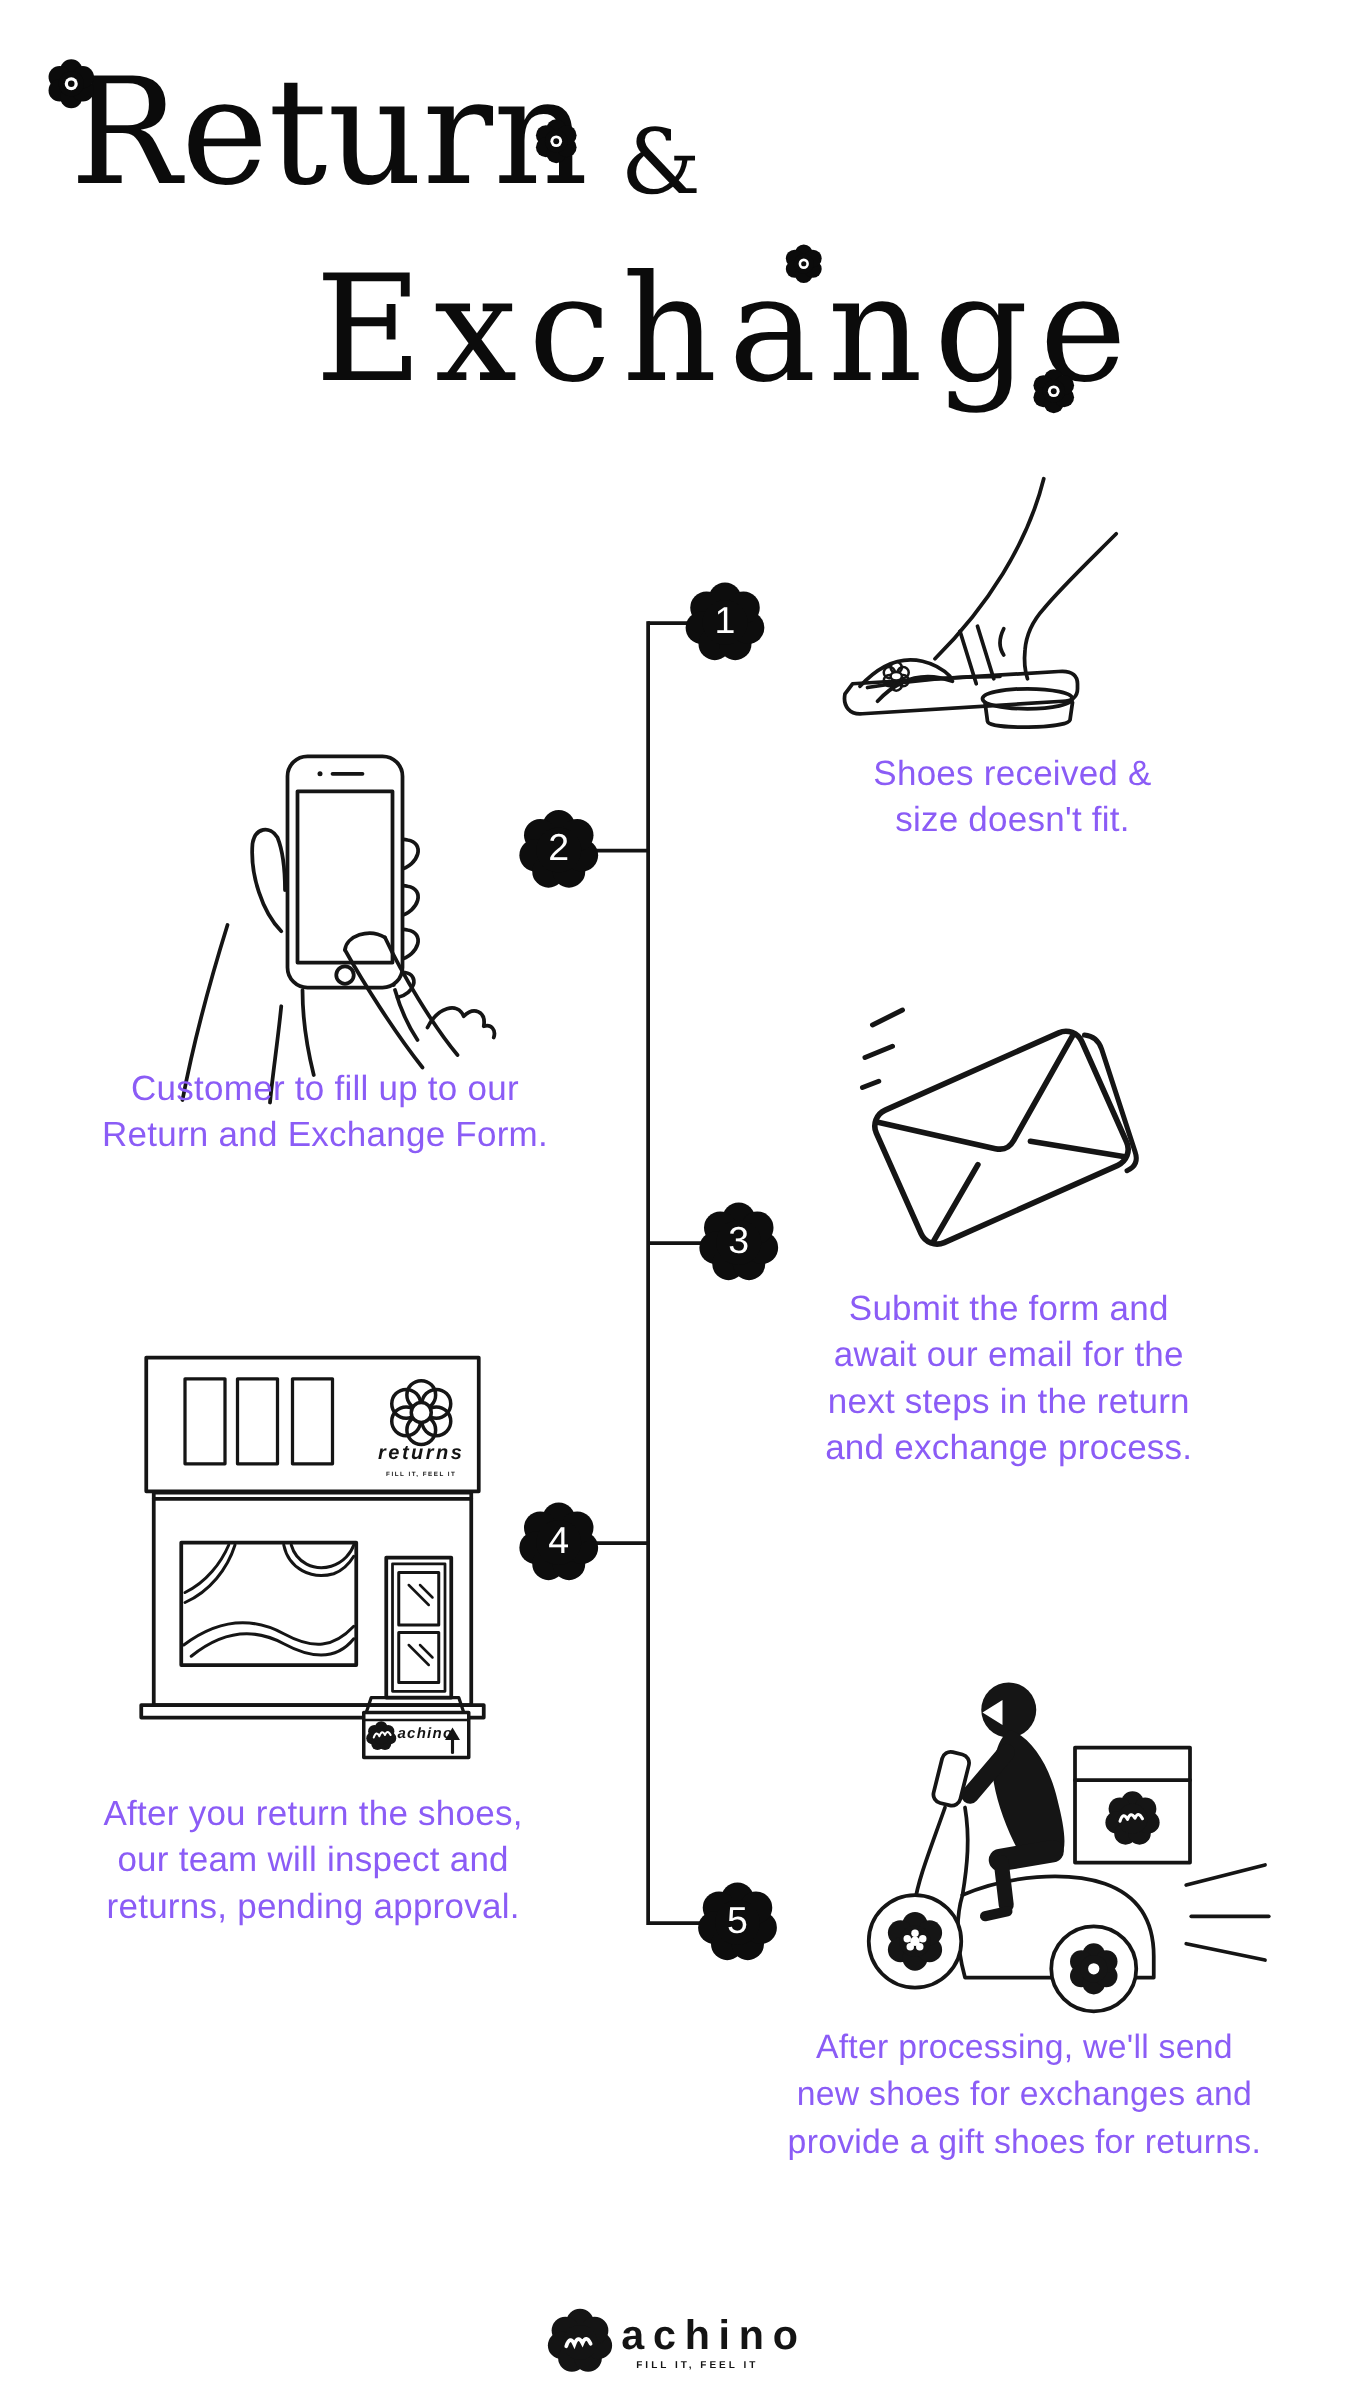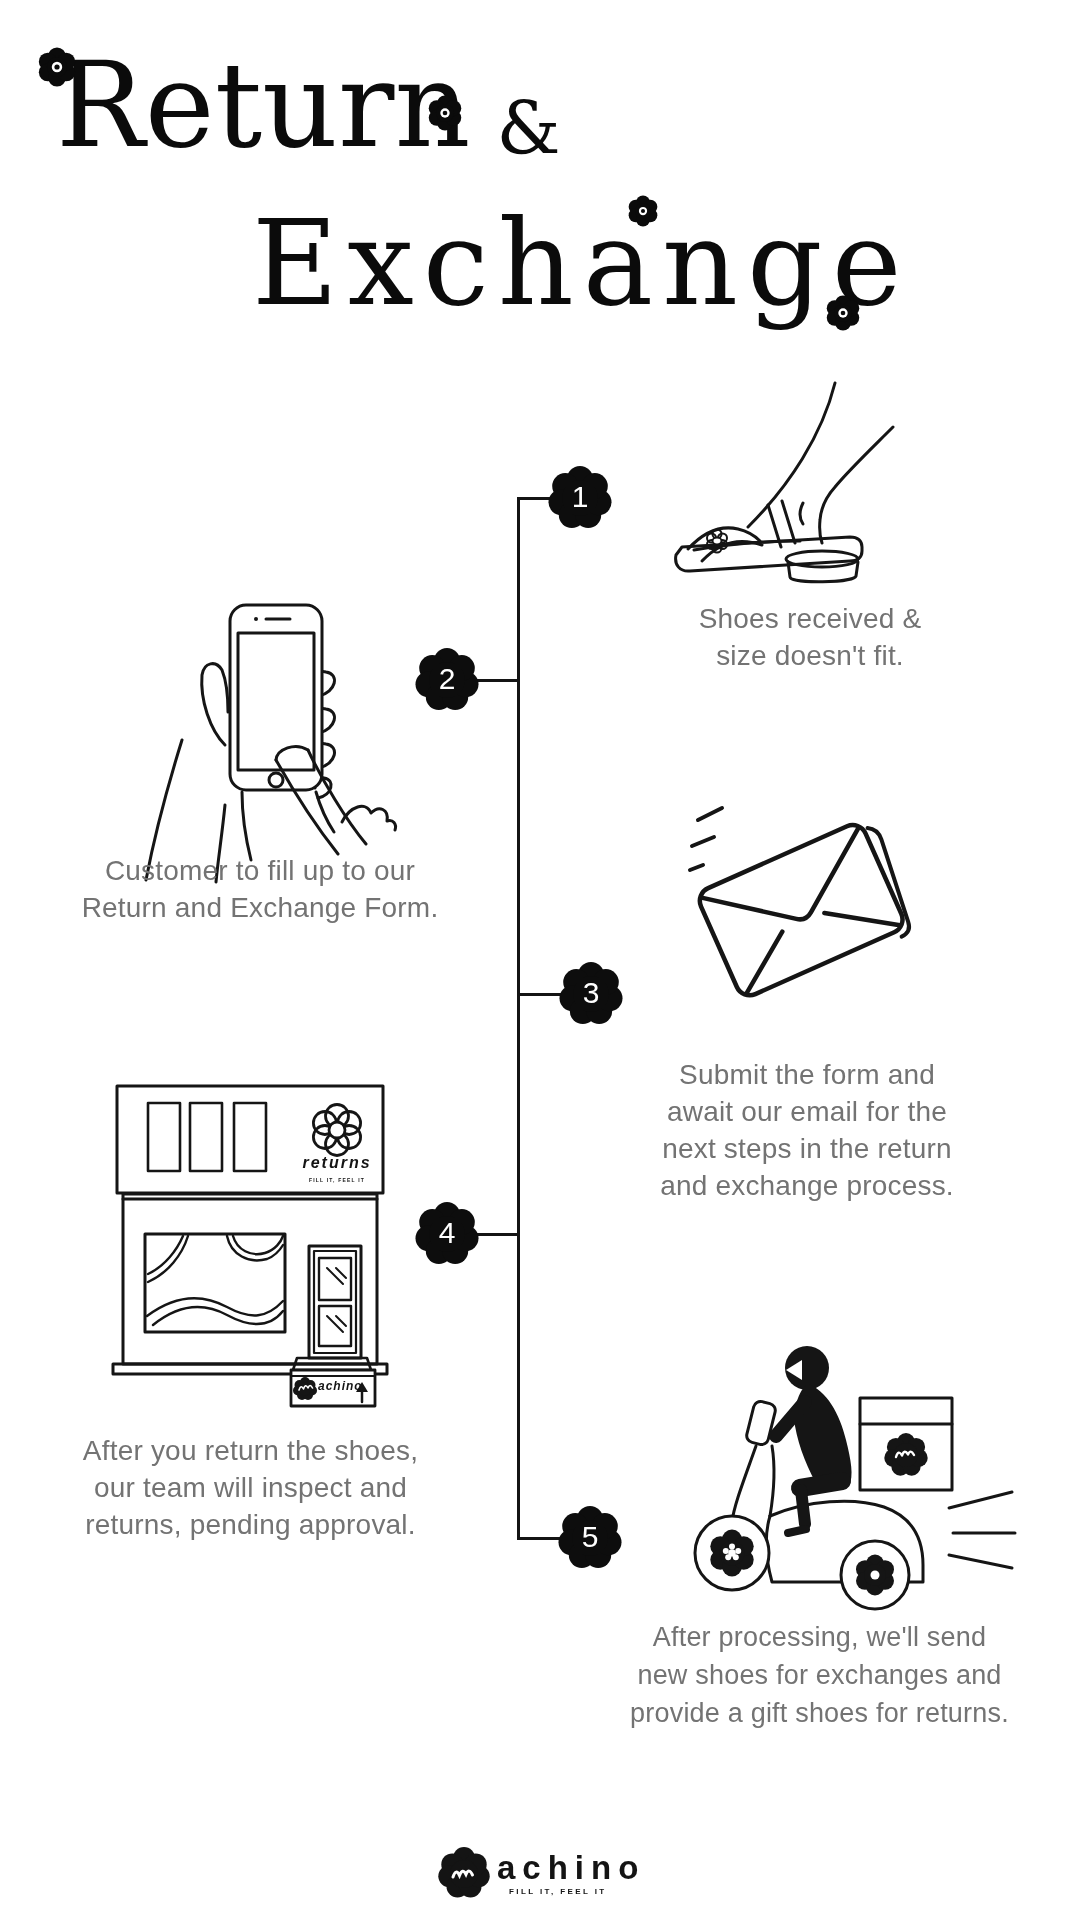--- a/index.html
+++ b/index.html
@@ -14,21 +14,21 @@
   .title-l2{left:252px;top:178px;font-size:118px;letter-spacing:9px;margin-top:24px;}
   .amp{font-size:72px;position:relative;top:8px;margin-left:26px;}
   .deco-flower{position:absolute;}
 
   
   .tl{position:absolute;background:#141414;}
   .badge{position:absolute;width:64px;height:64px;}
   .badge .num{position:absolute;inset:0;display:flex;align-items:center;justify-content:center;color:#fff;font-size:30px;padding-bottom:2px;}
 
   
-  .step-text{position:absolute;text-align:center;font-size:28px;line-height:37px;color:#737373;letter-spacing:.2px;}
+  .step-text{position:absolute;text-align:center;font-size:28px;line-height:37px;color:#8b5cf6;letter-spacing:.2px;}
   .step-text.small{font-size:27px;line-height:38px;}
 
   
   .store-brand{position:absolute;left:172px;top:76px;width:120px;text-align:center;font-size:16px;font-weight:700;font-style:italic;letter-spacing:2px;color:#141414;}
   .store-tag{position:absolute;left:172px;top:99px;width:120px;text-align:center;font-size:5px;font-weight:700;letter-spacing:1.2px;color:#141414;}
   .bag-brand{position:absolute;left:213px;top:301px;font-size:12px;font-weight:700;font-style:italic;letter-spacing:1px;color:#141414;}
 
   
   .footer-logo{position:absolute;left:436px;top:1845px;display:flex;align-items:flex-start;}
   .logo-text-col{margin-left:5px;padding-top:6px;}
@@ -236,21 +236,21 @@
         <path d="M20,46 L42,37"></path>
         <path d="M18,70 L31,65"></path>
     </g>
     <g transform="rotate(-24 130 112)">
       <path d="M224,62 q 9,5 8,16 l -9,86 q -1,11 -12,11" stroke-width="4"></path>
       <rect x="40" y="52" width="180" height="116" rx="14" fill="#fff"></rect>
       <path d="M44,58 L122,116 Q130,122 138,116 L216,58"></path>
       <path d="M46,164 L104,122 M214,164 L150,122"></path>
     </g>
   </svg>
-  <div class="step-text" style="left:612px;top:1056px;width:390px">
+  <div class="step-text" style="left:612px;top:1028px;width:390px">
     <div>Submit the form and</div>
     <div>await our email for the</div>
     <div>next steps in the return</div>
     <div>and exchange process.</div>
   </div>
 
   <div class="abs" style="left:105px;top:1078px;width:290px;height:335px">
     <svg width="290" height="335" viewBox="0 0 290 335" fill="none" stroke="#151515" stroke-width="3" stroke-linecap="round" stroke-linejoin="round">
       <rect x="12" y="8" width="266" height="107"></rect>
       <path d="M18,121 L272,121"></path>

